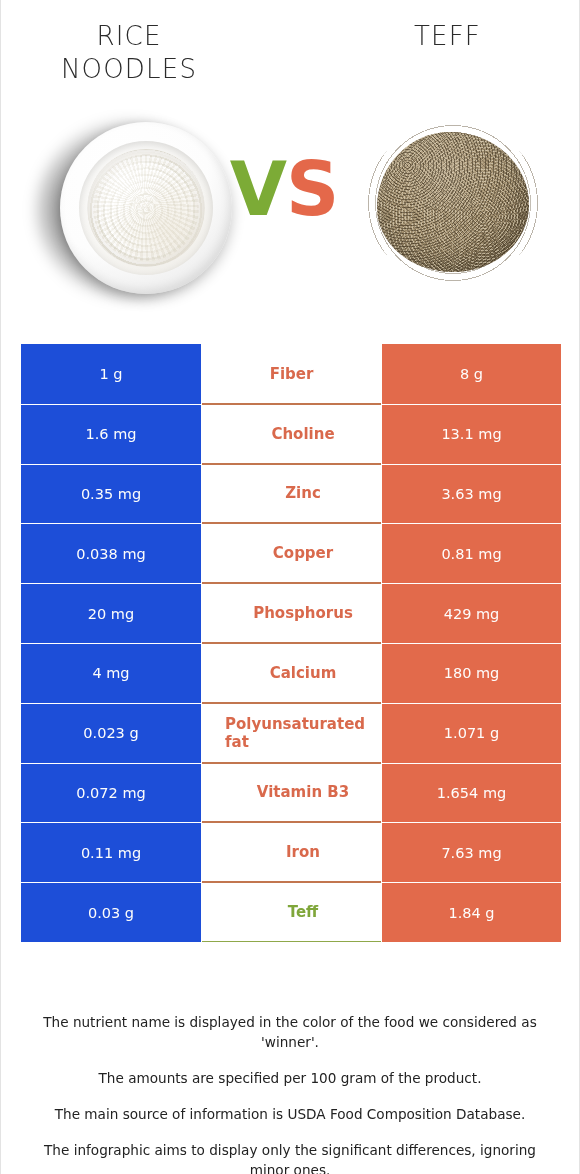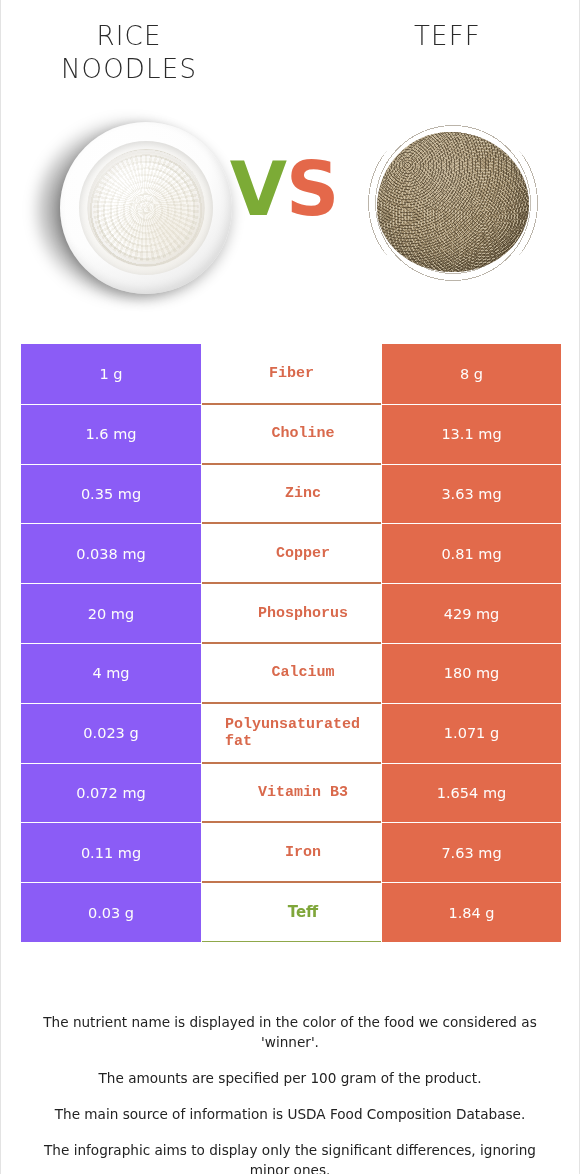--- a/index.html
+++ b/index.html
@@ -190,21 +190,21 @@
   }
   .cell {
     display: flex;
     align-items: center;
     justify-content: center;
     font-family: "DejaVu Sans", sans-serif;
     font-size: 14.5px;
   }
   .cell-left {
     width: 180px;
-    background: #8b5cf6;
+    background: #1d4ed8;
     color: #fdfdfb;
     font-weight: 400;
   }
   .cell-name {
     width: 179px;
     background: #ffffff;
     font-weight: 700;
     font-size: 15px;
     margin: 0 1px;
     border-top: 1px solid transparent;
@@ -216,21 +216,21 @@
     color: #fefdfc;
     font-weight: 400;
   }
   .row .cell-name.w-teff { color: #D9694C; }
   .row .cell-name.w-rice { color: #7FA63A; }
 
   .row:not(:first-child) .cell-left,
   .row:not(:first-child) .cell-right { border-top: 1px solid #ffffff; }
 
   .sep-teff { border-top-color: #C2764F !important; padding-left: 23px; }
-  .sep-bottom-teff { border-bottom-color: #C2764F !important; font-family: Liberation Mono, monospace; }
+  .sep-bottom-teff { border-bottom-color: #C2764F !important; }
   .sep-bottom-rice { border-bottom-color: #8FA84A !important; }
 
   
   .footer {
     position: absolute;
     left: 26px;
     right: 26px;
     top: 997px;
     text-align: center;
     font-family: "DejaVu Sans", sans-serif;

